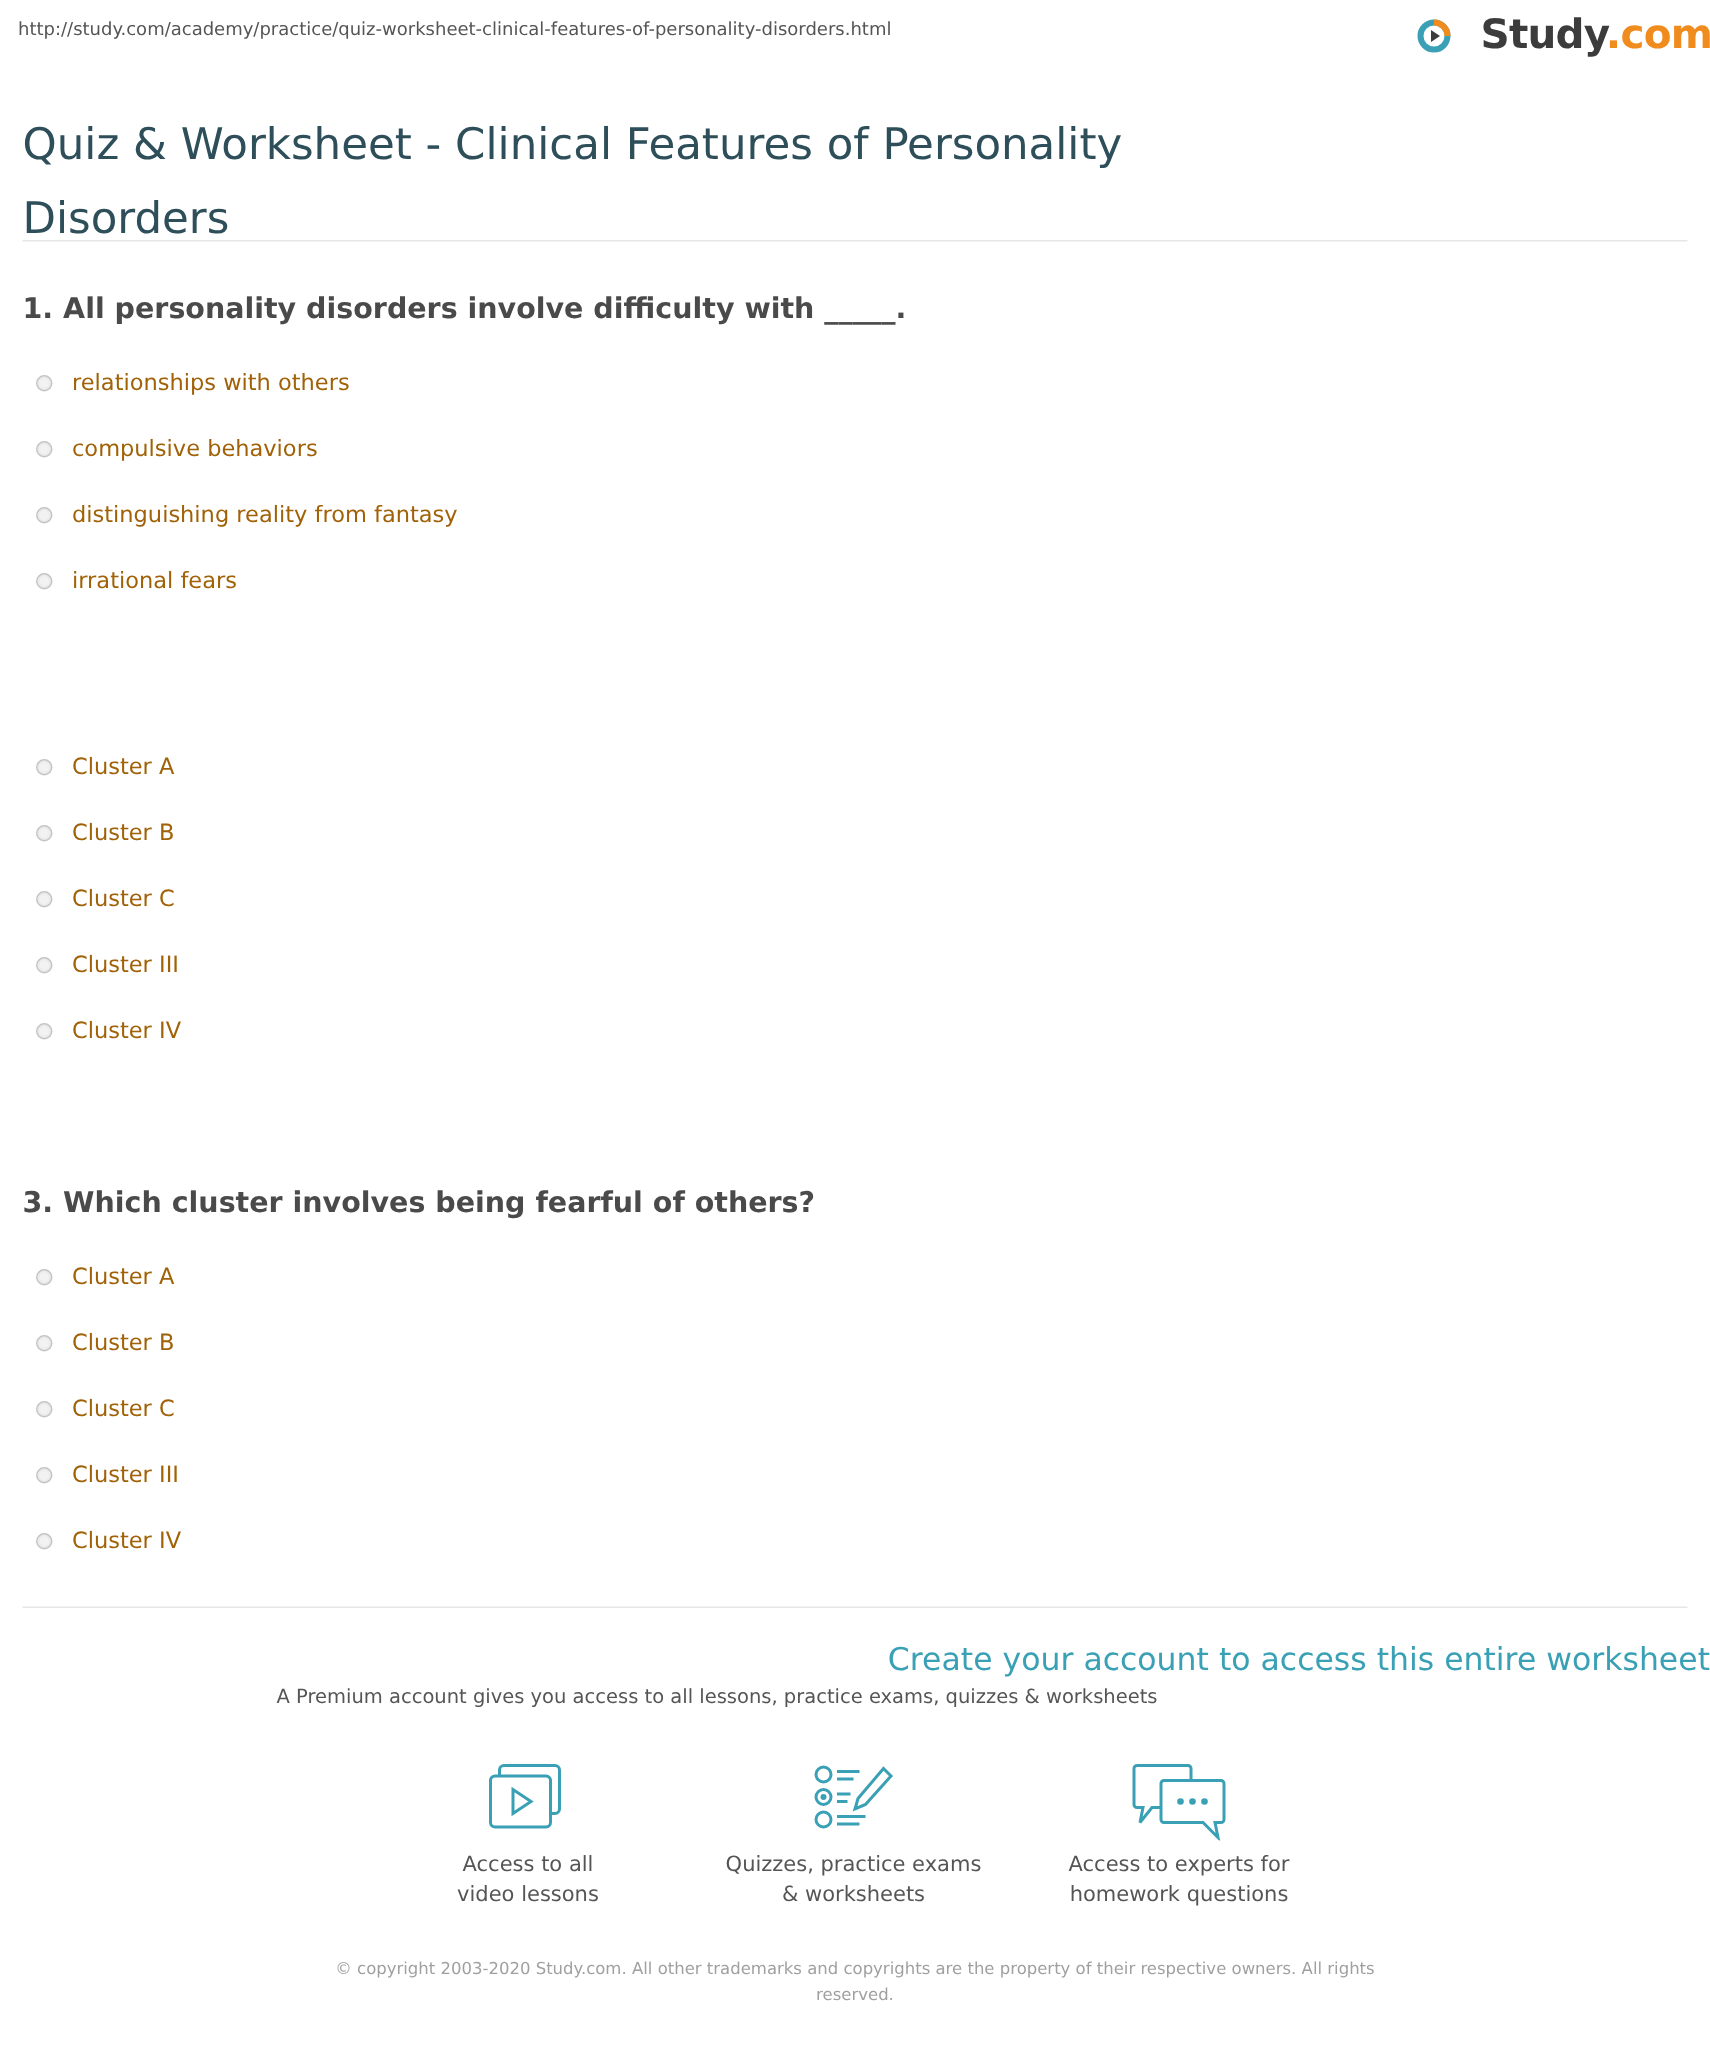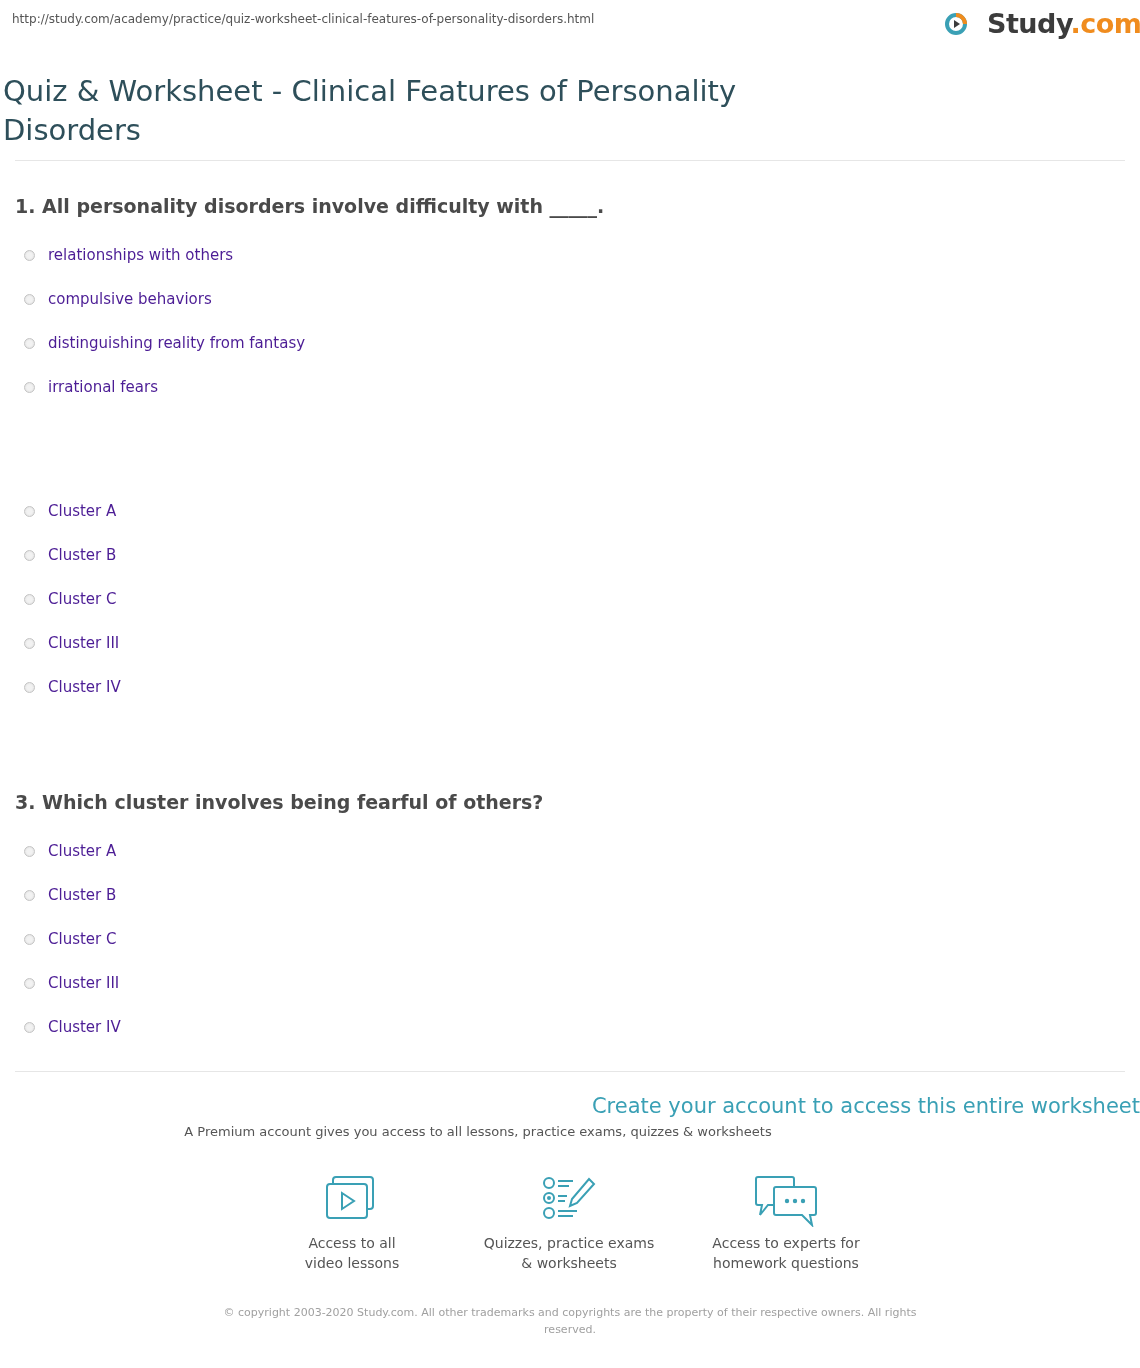--- a/index.html
+++ b/index.html
@@ -6,28 +6,28 @@
   body {
     width: 1140px; height: 1368px; background: #ffffff;
     font-family: "DejaVu Sans", "Liberation Sans", sans-serif;
     color: #4a4a4a; position: relative; overflow: hidden;
   }
   .url { position: absolute; left: 12px; top: 12px; font-size: 12px; color: #555; }
   .logo { position: absolute; left: 944px; top: 8px; display: flex; align-items: center; }
   .logo-text { font-size: 27px; font-weight: bold; color: #3c3c3c; letter-spacing: -0.5px; margin-left: 19px; }
   .logo-dot { color: #f08c1e; }
   .page-title {
-    position: absolute; left: 3px; top: 72px; width: 800px;
-    font-size: 29px; line-height: 39px; color: #2e4f5a; font-weight: normal;
+    position: absolute; left: 15px; top: 72px; width: 800px;
+    font-size: 29px; line-height: 49px; color: #2e4f5a; font-weight: normal;
   }
   .title-rule { position: absolute; left: 15px; right: 15px; top: 160px; border-top: 1px solid #e6e6e6; }
   .question { position: absolute; left: 15px; width: 1100px; }
   .q-text { font-size: 19px; line-height: 28px; color: #4a4a4a; font-weight: bold; }
   .options { list-style: none; }
-  .option { height: 44px; display: flex; align-items: center; font-size: 15px; color: #4c1d95; }
+  .option { height: 44px; display: flex; align-items: center; font-size: 15px; color: #a16207; }
   .radio {
     width: 11px; height: 11px; border-radius: 50%; border: 1px solid #c4c4c4;
     background: radial-gradient(circle, #f2f2f2 40%, #dcdcdc 100%); margin-left: 9px; margin-right: 13px;
   }
   .bottom-rule { position: absolute; left: 15px; right: 15px; top: 1071px; border-top: 1px solid #e6e6e6; }
   .cta-title { position: absolute; left: 0; width: 1140px; top: 1094px; text-align: right; font-size: 21px; color: #3aa0b5; }
   .cta-sub { position: absolute; left: 0; width: 956px; top: 1124px; text-align: center; font-size: 13px; color: #555; }
   .features { position: absolute; top: 1175px; left: 0; width: 1140px; }
   .feature { position: absolute; width: 200px; text-align: center; }
   .feature svg { display: block; margin: 0 auto; }

